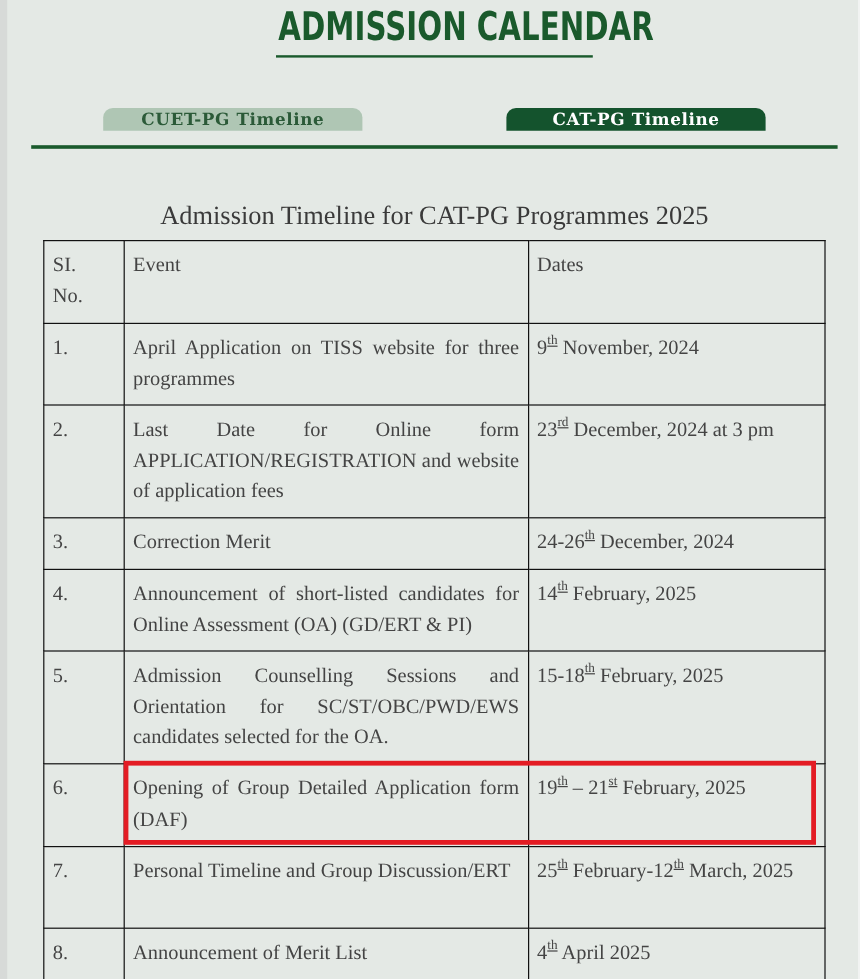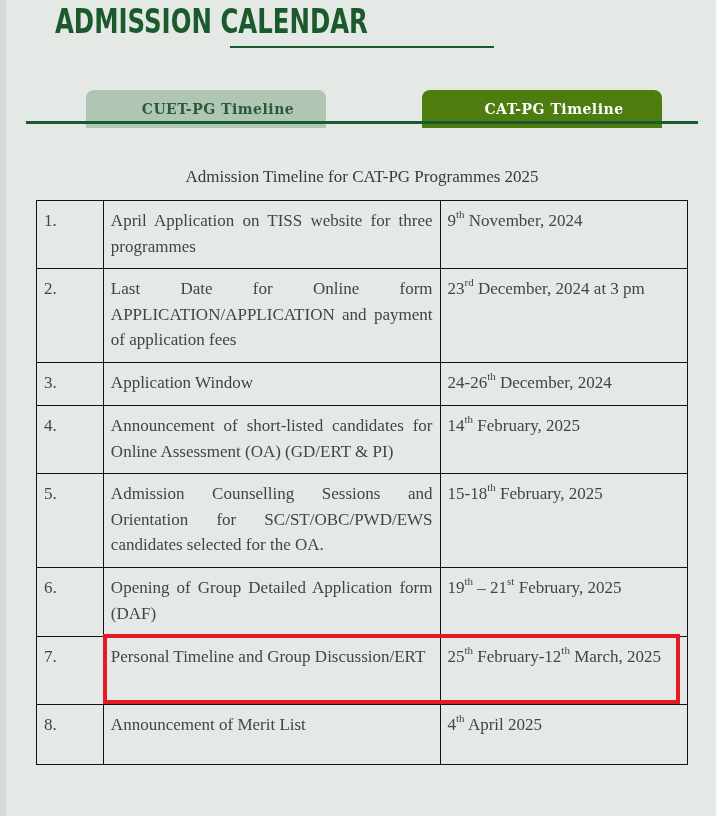--- a/index.html
+++ b/index.html
@@ -11,21 +11,21 @@
     }
     .left-strip {
       position: absolute; left: 0; top: 0; width: 6px; height: 816px;
       background: #d7dad8;
     }
     .right-strip {
       position: absolute; right: 0; top: 0; width: 2px; height: 816px;
       background: #f1f3f2;
     }
     .title-wrap {
-      position: absolute; left: 0; top: 0; width: 587px; text-align: left;
+      position: absolute; left: 13px; top: 0; width: 587px; text-align: right;
     }
     .page-title {
       display: inline-block;
       margin-top: 2px;
       font-family: "DejaVu Sans", sans-serif;
       font-weight: bold;
       font-size: 33px;
       letter-spacing: 0px;
       color: #1a5a2c;
       transform: scaleX(0.74);
@@ -34,52 +34,51 @@
     }
     .title-underline {
       position: absolute; left: 230px; top: 46px; width: 264px; height: 2px;
       background: #1a5a2c;
     }
     .tab-line {
       position: absolute; left: 26px; top: 121px; width: 672px; height: 3px;
       background: #1a5a2c;
     }
     .tab {
-      position: absolute; top: 90px; height: 38px;
+      position: absolute; top: 90px; height: 19px;
       border-radius: 8px 8px 0 0;
       font-family: "DejaVu Serif", serif;
       font-weight: bold;
       font-size: 14px;
       letter-spacing: 0.5px;
       display: flex; align-items: center; justify-content: center;
       cursor: pointer;
-      padding-left: 24px;
     }
     .tab-cuet { left: 86px; width: 216px; background: #afc6b4; color: #2b5a38; }
-    .tab-cat { left: 422px; width: 216px; background: #4d7c0f; color: #ffffff; }
+    .tab-cat { left: 422px; width: 216px; background: #14532d; color: #ffffff; }
     .caption {
       position: absolute; left: 36px; width: 652px; top: 167px;
-      text-align: center; font-size: 17px; color: #3a3a3a;
+      text-align: center; font-size: 22px; color: #3a3a3a;
     }
     table.timeline {
       position: absolute; left: 36px; top: 200px;
       width: 652px;
       border-collapse: collapse;
       font-size: 17px; color: #444;
     }
     table.timeline td {
       border: 1px solid #111;
       vertical-align: top;
       padding: 7px 7px 7px 7px;
       line-height: 25.5px;
     }
     .c-no { width: 52px; }
     .c-ev { width: 322px; text-align: justify; text-align-last: left; }
     .c-dt { width: 233px; }
-    sup { font-size: 11px; line-height: 0; position: relative; top: -1px; }
+    sup { font-size: 11px; line-height: 0; position: relative; top: -1px; text-decoration: underline; }
     .highlight {
       position: absolute; left: 103px; top: 634px; width: 577px; height: 70px;
       border: 4px solid #e31c24; box-sizing: border-box;
       pointer-events: none;
     }
   </style>
 </head>
 <body>
 
 <div class="left-strip"></div>
@@ -95,33 +94,38 @@
 </div>
 <div class="tab tab-cat">
   <span>CAT-PG Timeline</span>
 </div>
 <div class="tab-line"></div>
 
 <div class="caption">Admission Timeline for CAT-PG Programmes 2025</div>
 
 <table class="timeline">
   <tbody id="tbody">
+    <tr style="height:69px">
+      <td class="c-no">SI.<br>No.</td>
+      <td class="c-ev">Event</td>
+      <td class="c-dt">Dates</td>
+    </tr>
   <tr style="height: 68px;">
         <td class="c-no">1.</td>
         <td class="c-ev">April Application on TISS website for three programmes</td>
         <td class="c-dt">9<sup>th</sup> November, 2024</td>
       </tr>
       <tr style="height: 94px;">
         <td class="c-no">2.</td>
-        <td class="c-ev">Last Date for Online form APPLICATION/APPLICATION and payment of application fees</td>
+        <td class="c-ev">Last Date for Online form APPLICATION/REGISTRATION and website of application fees</td>
         <td class="c-dt">23<sup>rd</sup> December, 2024 at 3 pm</td>
       </tr>
       <tr style="height: 43px;">
         <td class="c-no">3.</td>
-        <td class="c-ev">Application Window</td>
+        <td class="c-ev">Correction Merit</td>
         <td class="c-dt">24-26<sup>th</sup> December, 2024</td>
       </tr>
       <tr style="height: 68px;">
         <td class="c-no">4.</td>
         <td class="c-ev">Announcement of short-listed candidates for Online Assessment (OA) (GD/ERT &amp; PI)</td>
         <td class="c-dt">14<sup>th</sup> February, 2025</td>
       </tr>
       <tr style="height: 94px;">
         <td class="c-no">5.</td>
         <td class="c-ev">Admission Counselling Sessions and Orientation for SC/ST/OBC/PWD/EWS candidates selected for the OA.</td>

